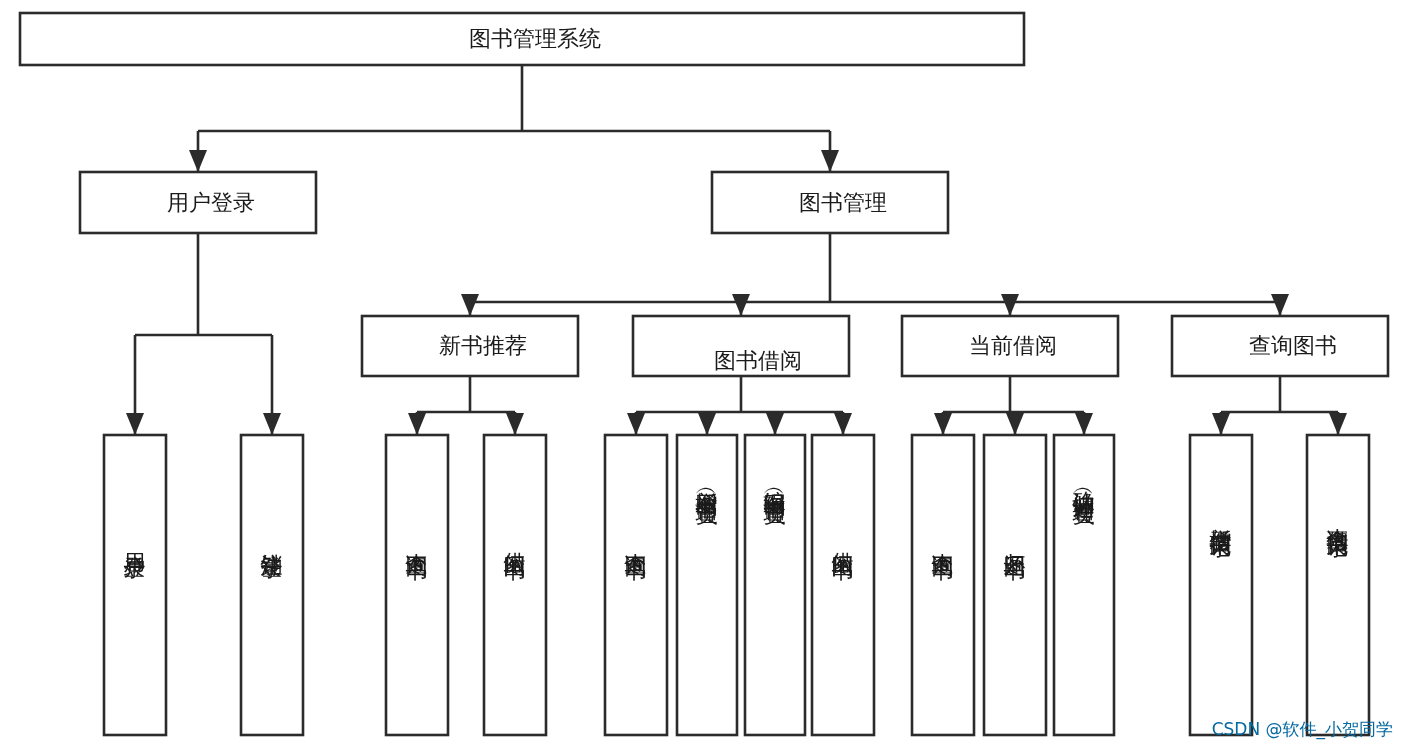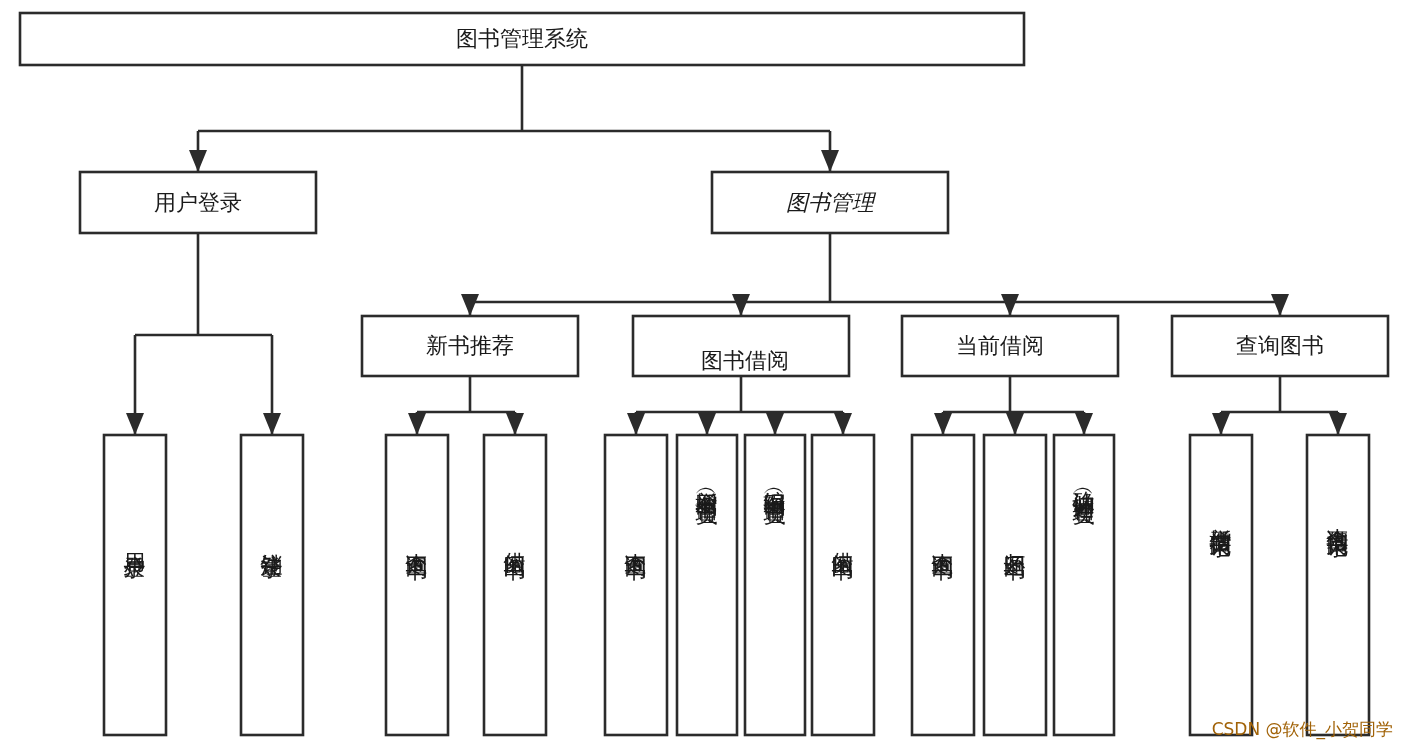--- a/index.html
+++ b/index.html
@@ -58,34 +58,35 @@
     color: #1a1a1a;
     letter-spacing: 2px;
     white-space: nowrap;
   }
   .htext-wrap {
     position: absolute;
     display: flex;
     align-items: center;
     justify-content: center;
     pointer-events: none;
+    margin-left: 13px;
   }
   .htext {
     font-family: "DejaVu Sans", "Liberation Sans", sans-serif;
     font-size: 22px;
     color: #1a1a1a;
     white-space: nowrap;
   }
   #watermark {
     position: absolute;
     right: 12px;
     bottom: 6px;
     font-family: "DejaVu Sans", "Liberation Sans", sans-serif;
     font-size: 17px;
-    color: #a16207;
+    color: #0369a1;
     white-space: nowrap;
     user-select: none;
   }
 </style>
 </head>
 <body>
 
 <div id="diagram-root">
 
   <svg id="flow-svg" viewBox="0 0 1405 747" xmlns="http://www.w3.org/2000/svg">
@@ -181,21 +182,21 @@
       </g>
   </svg>
 
   <div id="label-layer">
       <div class="htext-wrap" style="left: 20px; top: 13px; width: 1004px; height: 52px;">
         <div class="htext">图书管理系统</div>
       </div>
       <div class="htext-wrap" style="left: 80px; top: 172px; width: 236px; height: 61px;">
         <div class="htext">用户登录</div>
       </div>
-      <div class="htext-wrap" style="left: 712px; top: 172px; width: 236px; height: 61px; font-style: italic;">
+      <div class="htext-wrap" style="left: 712px; top: 172px; width: 236px; height: 61px;">
         <div class="htext">图书管理</div>
       </div>
       <div class="htext-wrap" style="left: 362px; top: 316px; width: 216px; height: 60px; text-align: center;">
         <div class="htext">新书推荐</div>
       </div>
       <div class="htext-wrap" style="left: 633px; top: 316px; width: 224px; height: 60px; align-items: flex-end;">
         <div class="htext">图书借阅</div>
       </div>
       <div class="htext-wrap" style="left: 902px; top: 316px; width: 196px; height: 60px;">
         <div class="htext">当前借阅</div>

